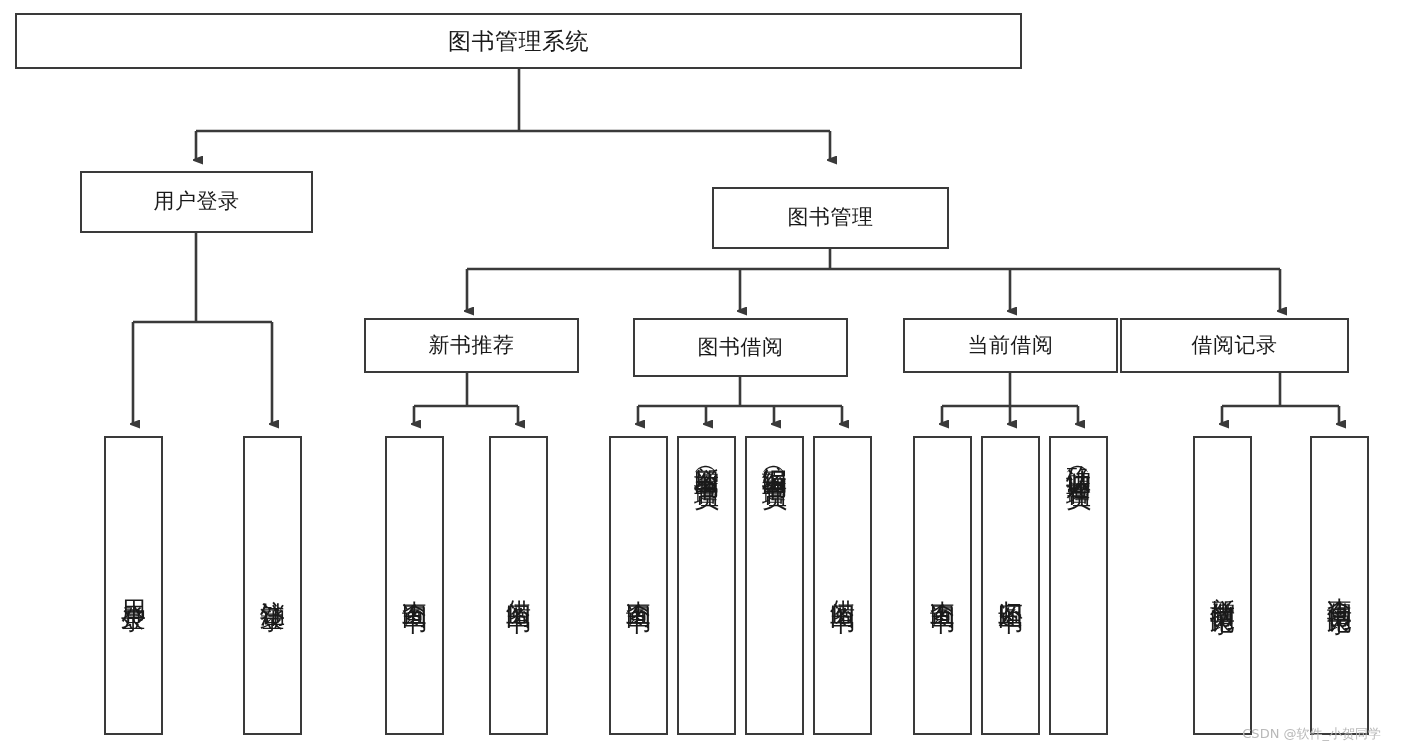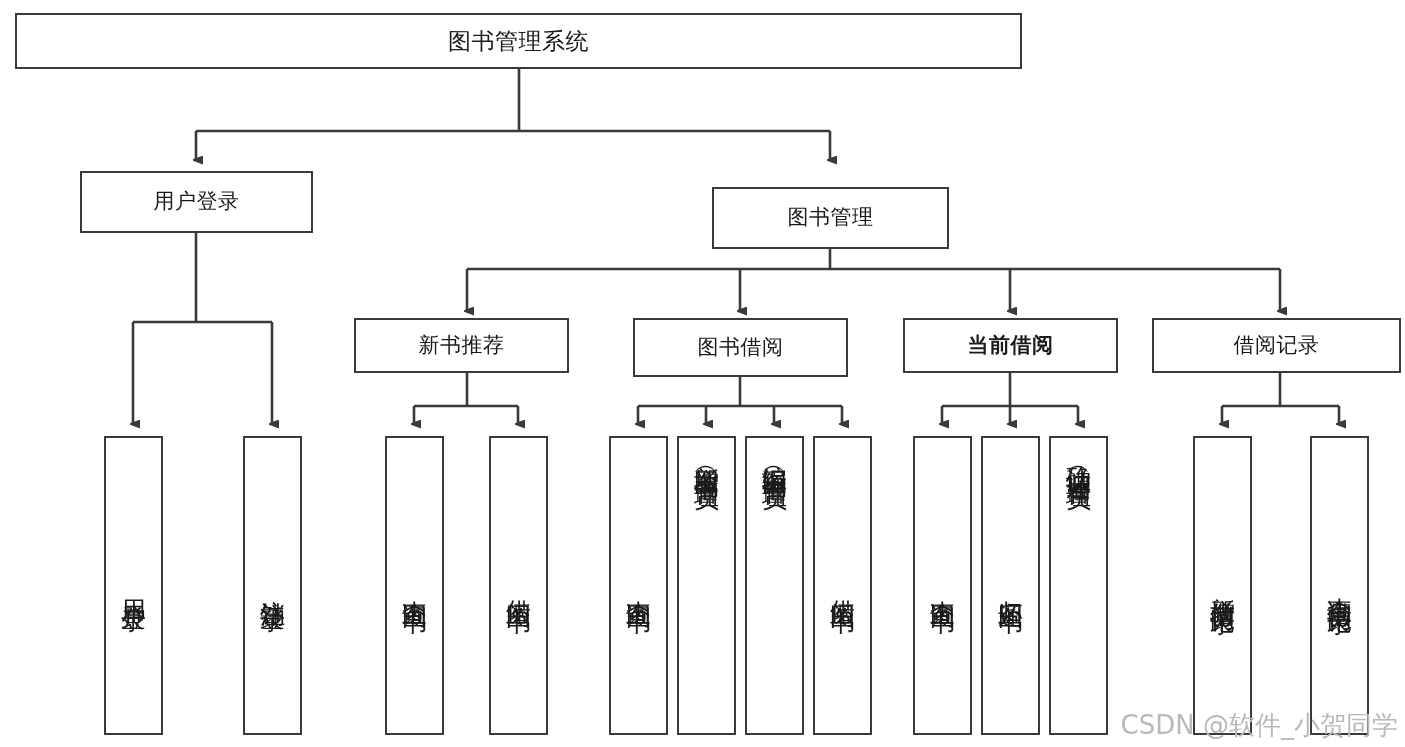--- a/index.html
+++ b/index.html
@@ -61,23 +61,23 @@
   }
   .node.vert.centered {
     align-items: center;
     padding-top: 0;
   }
   #root-node .lbl {
     font-size: 23px;
   }
   .watermark {
     position: absolute;
-    right: 7px;
+    right: 24px;
     bottom: 4px;
-    font-size: 26px;
+    font-size: 13px;
     color: #b9b9b9;
     z-index: 6;
     white-space: nowrap;
     font-family: "DejaVu Sans", "Liberation Sans", sans-serif;
   }
 </style>
 </head>
 <body>
 
 <div id="diagram-root">
@@ -136,30 +136,30 @@
     <span class="lbl">图书管理系统</span>
   </div>
 
   <div class="node horiz" style="left:80px; top:171px; width:233px; height:62px;">
     <span class="lbl">用户登录</span>
   </div>
   <div class="node horiz" style="left:712px; top:187px; width:237px; height:62px;">
     <span class="lbl">图书管理</span>
   </div>
 
-  <div class="node horiz" style="left:354px; top:318px; width:215px; height:55px;">
+  <div class="node horiz" style="left:364px; top:318px; width:215px; height:55px;">
     <span class="lbl">新书推荐</span>
   </div>
   <div class="node horiz" style="left:633px; top:318px; width:215px; height:59px;">
     <span class="lbl">图书借阅</span>
   </div>
-  <div class="node horiz" style="left:903px; top:318px; width:215px; height:55px;font-weight:bold;">
+  <div class="node horiz" style="left:903px; top:318px; width:215px; height:55px;">
     <span class="lbl">当前借阅</span>
   </div>
-  <div class="node horiz" style="left:1152px; top:318px; width:249px; height:55px;">
+  <div class="node horiz" style="left:1120px; top:318px; width:229px; height:55px;">
     <span class="lbl">借阅记录</span>
   </div>
 
   <div class="node vert centered" style="left:104px; top:436px; width:59px; height:299px;">
     <span class="lbl">用户登录</span>
   </div>
   <div class="node vert centered" style="left:243px; top:436px; width:59px; height:299px;">
     <span class="lbl">注销登录</span>
   </div>
 

